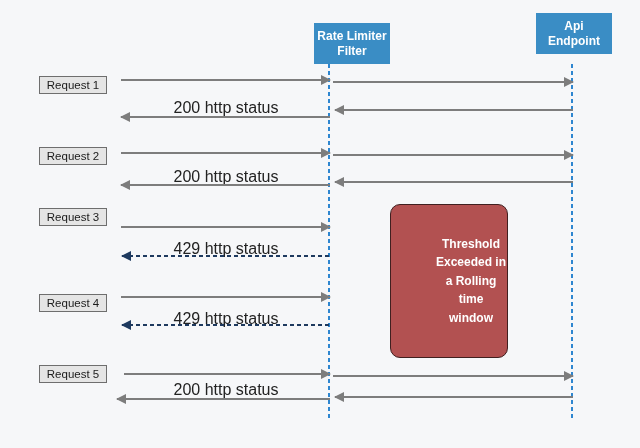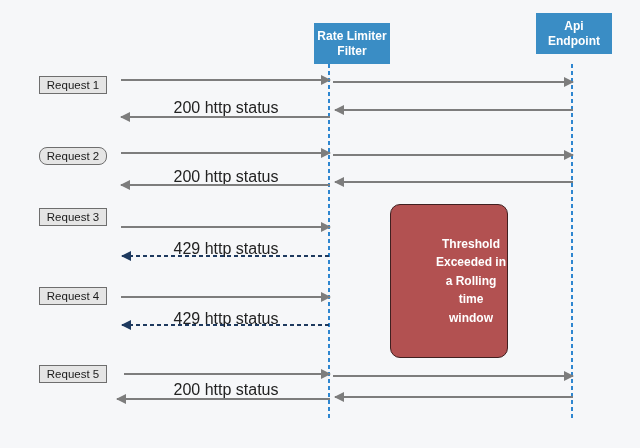--- a/index.html
+++ b/index.html
@@ -82,37 +82,37 @@
 
   <div class="reqbox" style="top:76px;">
     <span>Request 1</span>
   </div>
   <div class="arrow right" style="left:121px; top:79px; width:209px;"></div>
   <div class="arrow right" style="left:333px; top:81px; width:240px;"></div>
   <div class="statuslabel" style="top:99px;">200 http status</div>
   <div class="arrow left" style="left:335px; top:109px; width:238px;"></div>
   <div class="arrow left" style="left:121px; top:116px; width:209px;"></div>
 
-  <div class="reqbox" style="top:147px;border-radius:8px;">
+  <div class="reqbox" style="top:147px;">
     <span>Request 2</span>
   </div>
   <div class="arrow right" style="left:121px; top:152px; width:209px;"></div>
   <div class="arrow right" style="left:333px; top:154px; width:240px;"></div>
   <div class="statuslabel" style="top:168px;">200 http status</div>
   <div class="arrow left" style="left:335px; top:181px; width:238px;"></div>
   <div class="arrow left" style="left:121px; top:184px; width:209px;"></div>
 
   <div class="reqbox" style="top:208px;">
     <span>Request 3</span>
   </div>
   <div class="arrow right" style="left:121px; top:226px; width:209px;"></div>
   <div class="statuslabel" style="top:240px;">429 http status</div>
   <div class="arrow dashed left" style="left:122px; top:255px; width:208px;"></div>
 
-  <div class="reqbox" style="top:287px;">
+  <div class="reqbox" style="top:294px;">
     <span>Request 4</span>
   </div>
   <div class="arrow right" style="left:121px; top:296px; width:209px;"></div>
   <div class="statuslabel" style="top:310px;">429 http status</div>
   <div class="arrow dashed left" style="left:122px; top:324px; width:208px;"></div>
 
   <div class="reqbox" style="top:365px;">
     <span>Request 5</span>
   </div>
   <div class="arrow right" style="left:124px; top:373px; width:206px;"></div>

